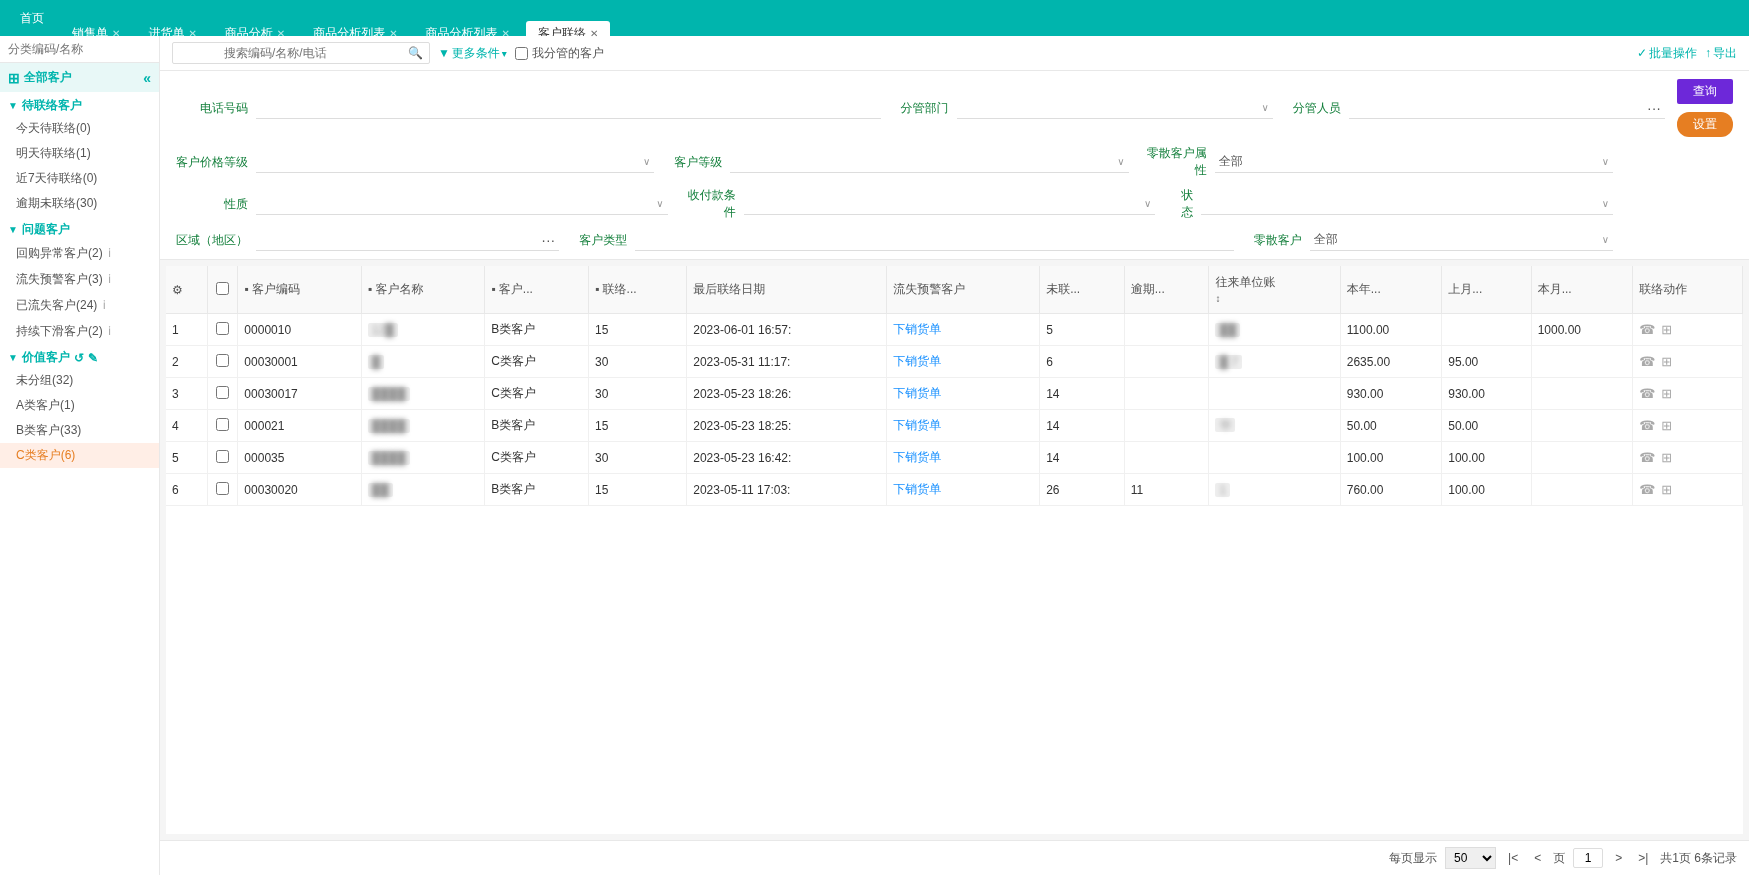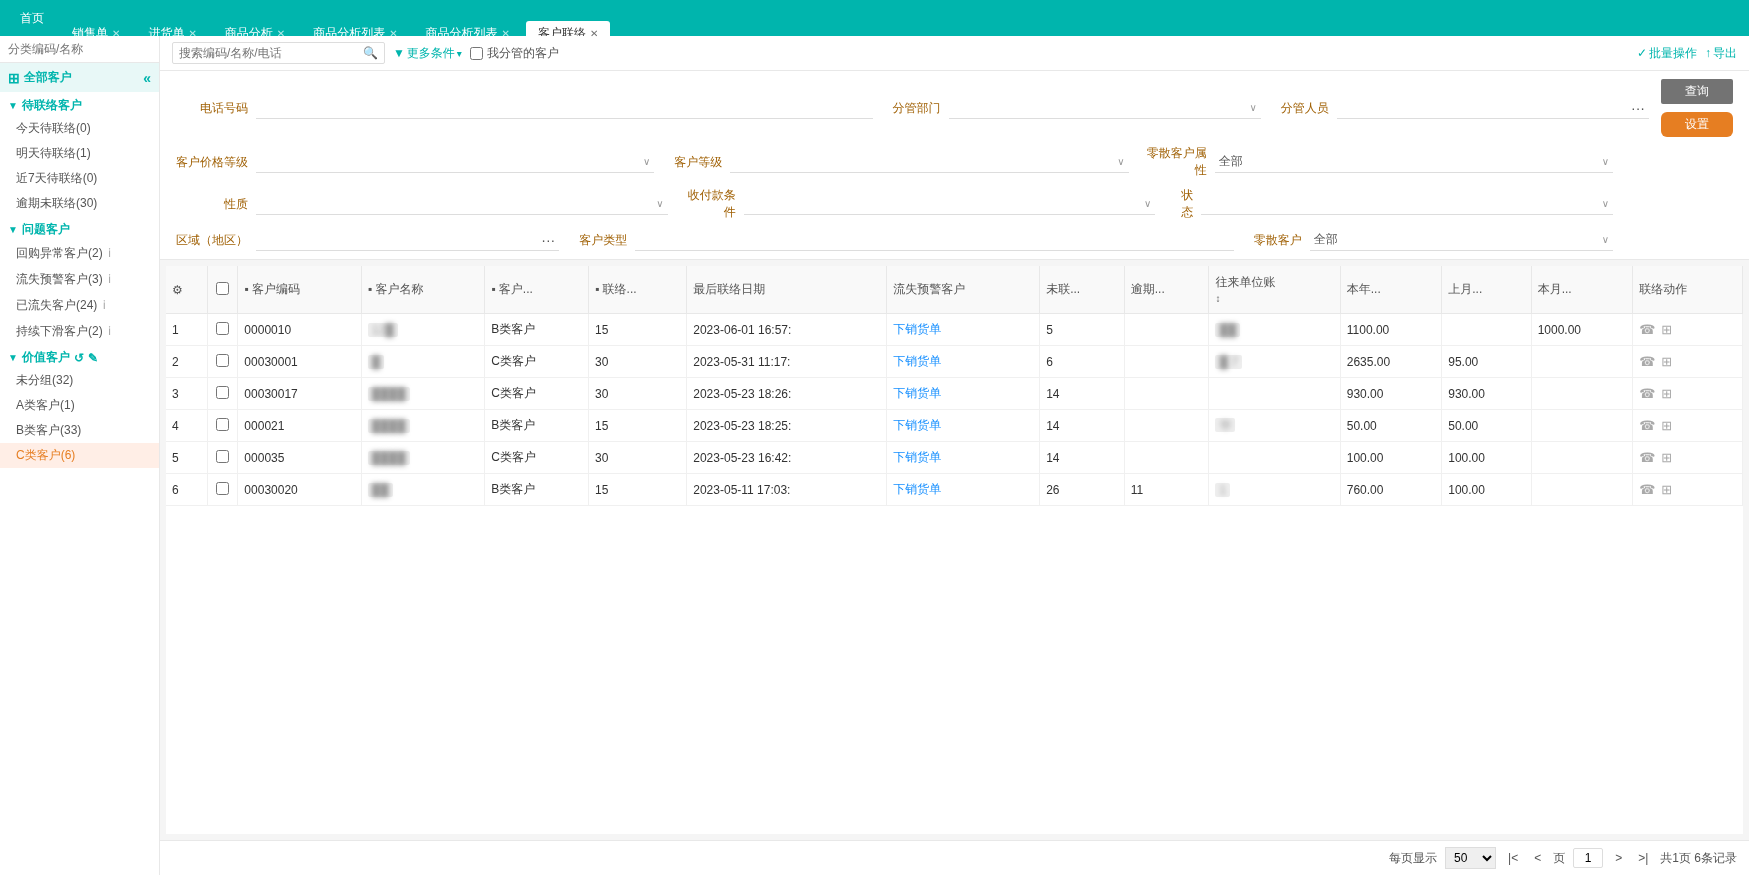--- a/index.html
+++ b/index.html
@@ -163,21 +163,21 @@
       padding: 8px 16px;
     }
     .filter-row {
       display: flex;
       align-items: center;
       margin-bottom: 8px;
       gap: 0;
     }
     .filter-label {
       width: 80px;
-      color: #a16207;
+      color: #15803d;
       text-align: right;
       padding-right: 8px;
       flex-shrink: 0;
     }
     .filter-field {
       flex: 1;
       border-bottom: 1px solid #ddd;
       padding: 2px 4px;
       min-height: 22px;
       display: flex;
@@ -185,34 +185,34 @@
       justify-content: space-between;
       cursor: pointer;
       color: #555;
       margin-right: 16px;
     }
     .filter-field .chevron { color: #999; font-size: 10px; }
     .filter-field-wide {
       flex: 2;
     }
     .query-btn {
-      background: #737373;
+      background: #6d28d9;
       color: #fff;
       border: none;
-      padding: 4px 24px;
+      padding: 4px 16px;
       cursor: pointer;
       border-radius: 2px;
     }
     .set-btn {
       background: #e67e22;
       color: #fff;
       border: none;
       padding: 4px 16px;
       cursor: pointer;
-      border-radius: 6px;
+      border-radius: 12px;
       margin-top: 4px;
     }
     .filter-actions {
       display: flex;
       flex-direction: column;
       gap: 4px;
     }
 
     
     .table-container {
@@ -374,21 +374,21 @@
     <div class="sidebar-item">未分组(32)</div>
     <div class="sidebar-item">A类客户(1)</div>
     <div class="sidebar-item">B类客户(33)</div>
     <div class="sidebar-item active">C类客户(6)</div>
   </div>
 
   <div class="content-area">
 
     <div class="filter-bar">
       <div class="filter-search">
-        <input type="text" style="color: rgb(153, 153, 153);" placeholder="搜索编码/名称/电话">
+        <input type="text" style="color: rgb(153, 153, 153); margin-left: 45px;" placeholder="搜索编码/名称/电话">
         <span style="color:#00b5ad;cursor:pointer">🔍</span>
       </div>
       <div class="filter-more">
         <span>▼</span>
         <span>更多条件</span>
         <span style="font-size:10px">▾</span>
       </div>
       <div class="filter-checkbox">
         <input type="checkbox" style="">
         <span>我分管的客户</span>

